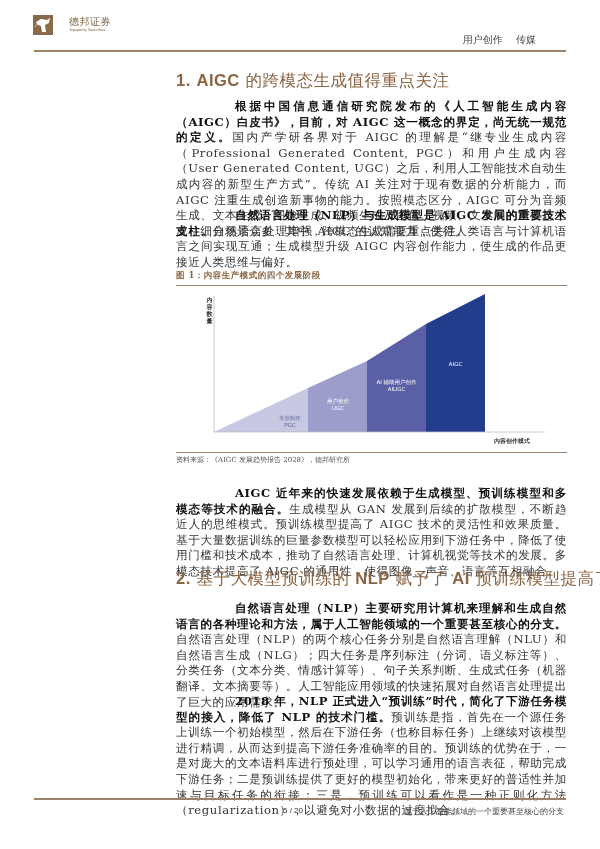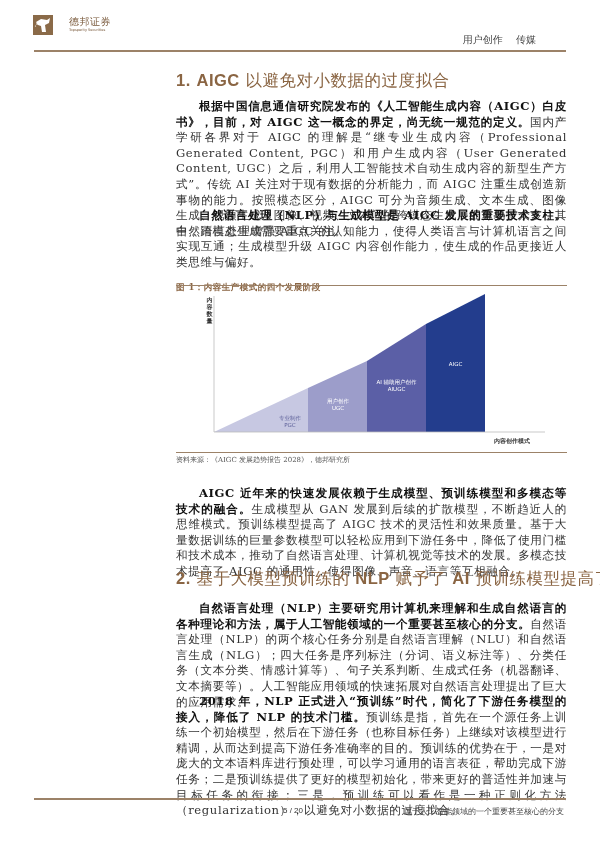--- a/index.html
+++ b/index.html
@@ -37,25 +37,25 @@
     position: absolute; left: 176px; white-space: nowrap;
     font-size: 16.5px; color: #8a6543; letter-spacing: 0.5px;
   }
   .h1 .latin { font-family: "Liberation Sans", sans-serif; font-weight: bold; }
   
   .para {
     position: absolute; left: 176px; width: 391px;
     font-size: 11.6px; line-height: 15.6px; color: #333;
     text-align: justify; text-indent: 23px; letter-spacing: 0.6px;
   }
-  .para b { color: #111; font-weight: bold; }
+  .para b { color: #111; font-weight: bold; margin-left: 36px; }
   
   .fig-caption {
     position: absolute; left: 176px; top: 270px;
-    font-size: 8.5px; color: #8a6543; font-weight: bold; white-space: nowrap; letter-spacing: 0.5px; margin-top: 12px;
+    font-size: 8.5px; color: #8a6543; font-weight: bold; white-space: nowrap; letter-spacing: 0.5px;
   }
   .fig-source {
     position: absolute; left: 176px; top: 455px;
     font-size: 7px; color: #555; white-space: nowrap;
   }
   .chart { position: absolute; left: 176px; top: 286px; width: 391px; height: 170px; }
   .chart-label {
     position: absolute; font-family: "DejaVu Sans", sans-serif; font-size: 5.5px; color: #fff;
     text-align: center; line-height: 7px; white-space: nowrap;
   }
@@ -89,21 +89,21 @@
   <div class="header-tags">
     <span>用户创作</span>
     <span>传媒</span>
   </div>
   <div class="rule" style="top:50px;"></div>
 </div>
 
 <div class="h1" style="top:70px;">
   <span class="latin">1.</span>
   <span class="latin">AIGC</span>
-  <span>以避免对小数据的过度拟合</span>
+  <span>的跨模态生成值得重点关注</span>
 </div>
 
 <p class="para" style="top:99px; margin:0;">
   <b>根据中国信息通信研究院发布的《人工智能生成内容（AIGC）白皮书》，目前，对 AIGC 这一概念的界定，尚无统一规范的定义。</b><span>国内产学研各界对于 AIGC 的理解是“继专业生成内容（Professional Generated Content, PGC）和用户生成内容（User Generated Content, UGC）之后，利用人工智能技术自动生成内容的新型生产方式”。传统 AI 关注对于现有数据的分析能力，而 AIGC 注重生成创造新事物的能力。按照模态区分，AIGC 可分为音频生成、文本生成、图像生成、视频生成及图像、视频、文本间的跨模态生成，细分场景众多，其中，跨模态生成需要重点关注。</span>
 </p>
 
 <p class="para" style="top:208px; margin:0;">
   <b>自然语言处理（NLP）与生成模型是 AIGC 发展的重要技术支柱。</b><span>自然语言处理增强 AIGC 的认知能力，使得人类语言与计算机语言之间实现互通；生成模型升级 AIGC 内容创作能力，使生成的作品更接近人类思维与偏好。</span>
 </p>
 

